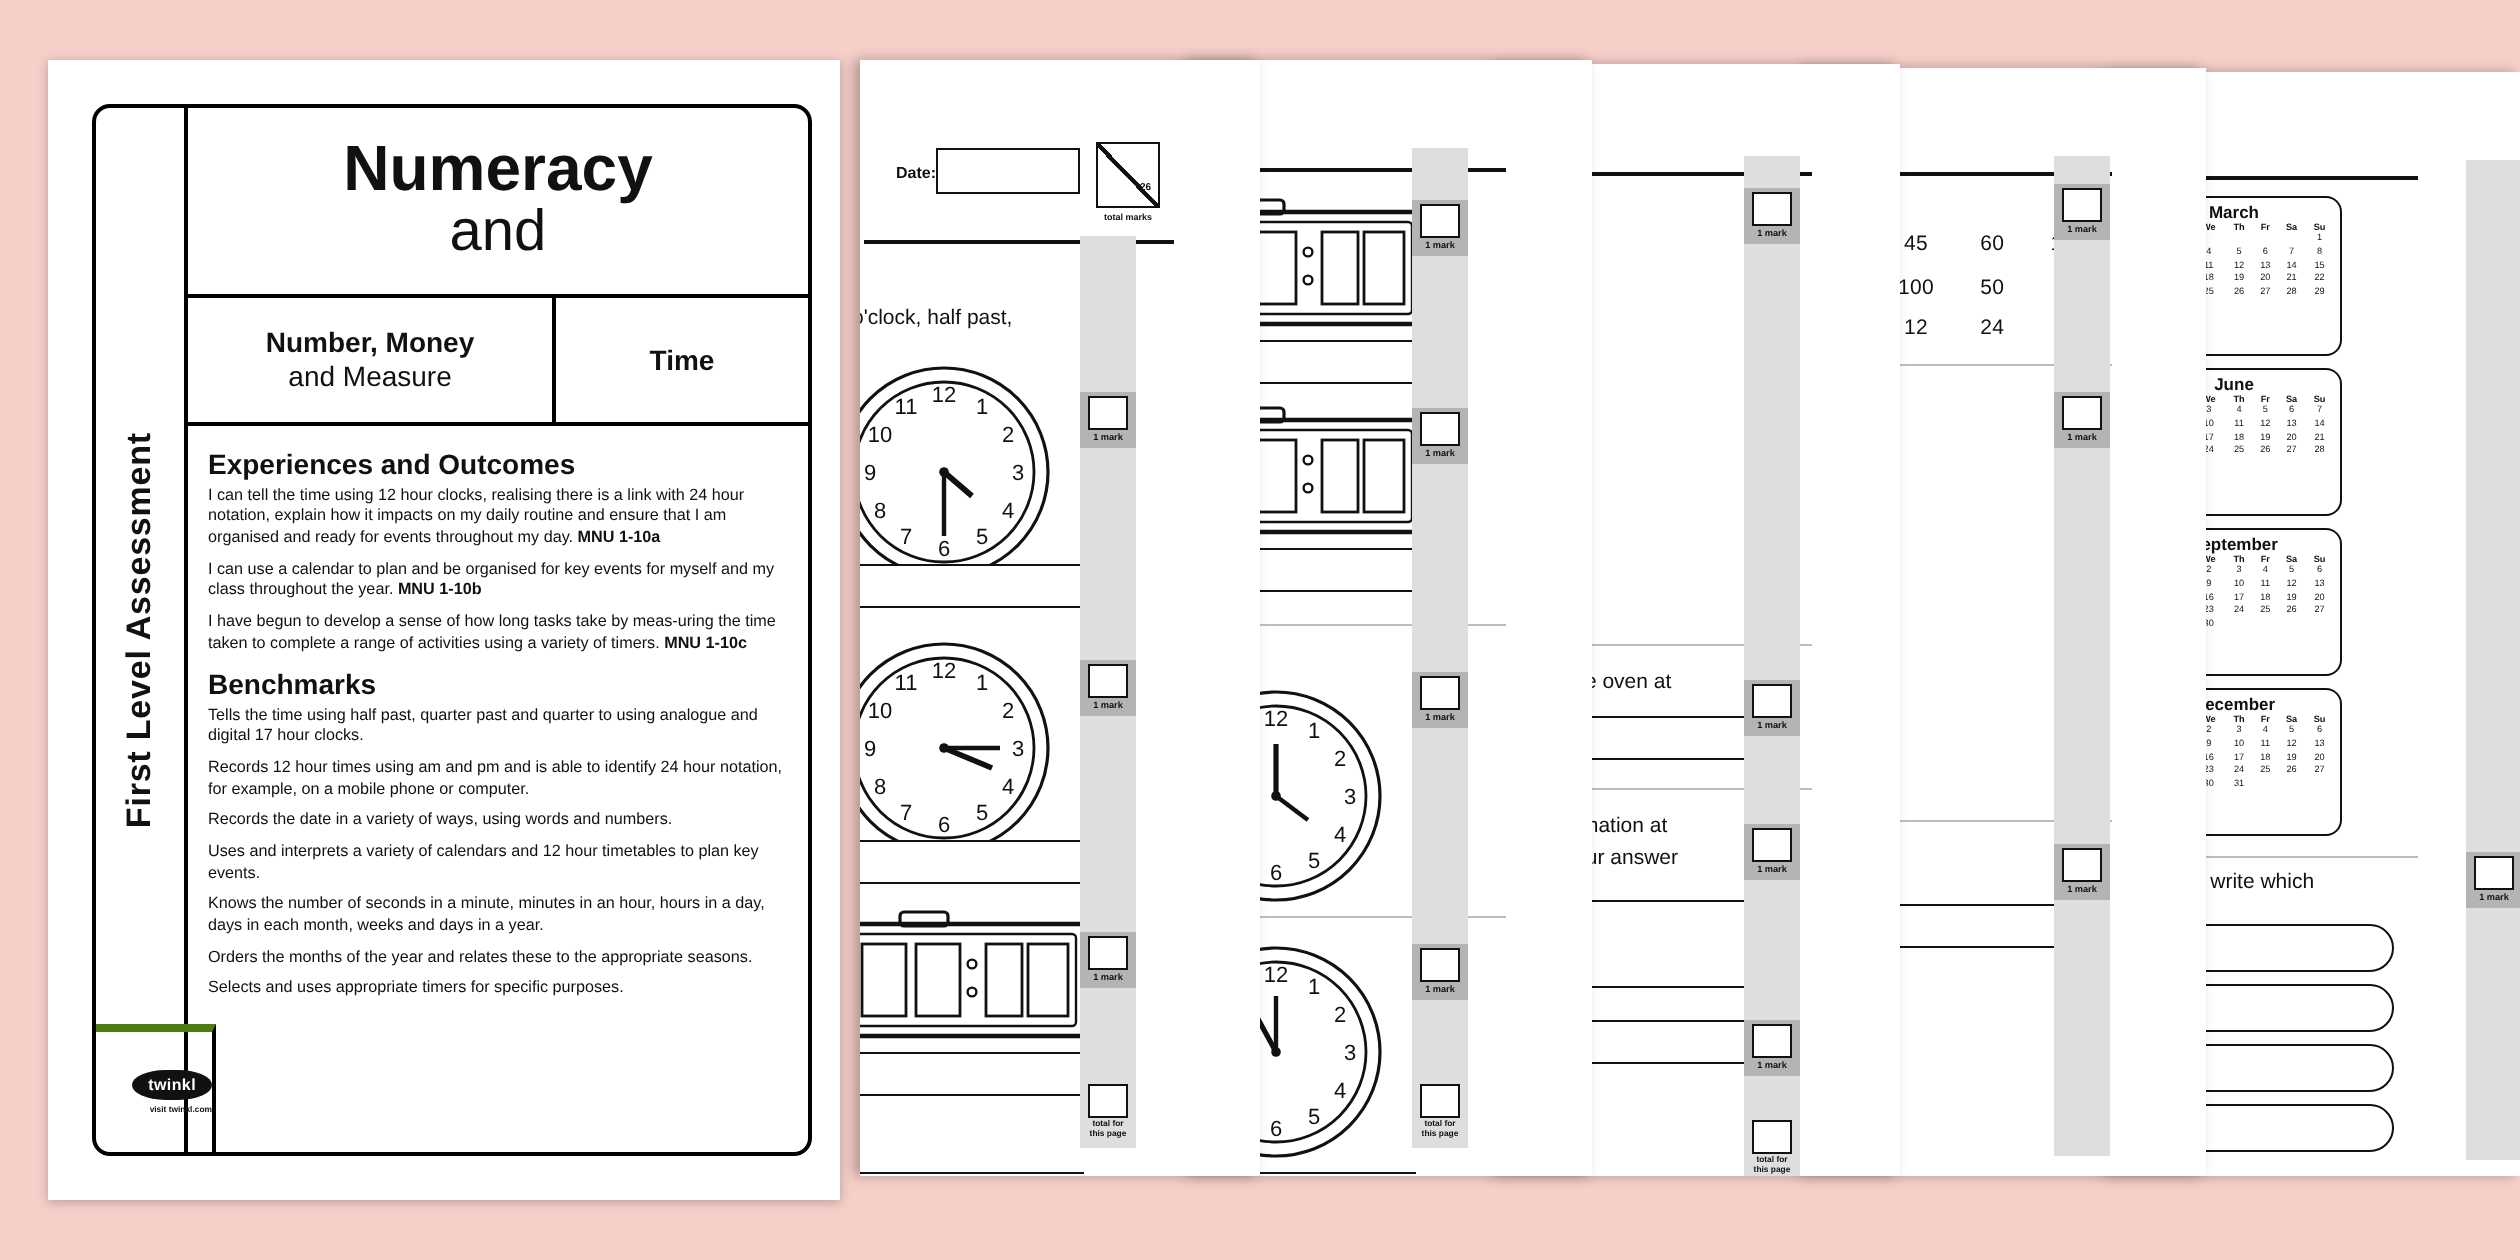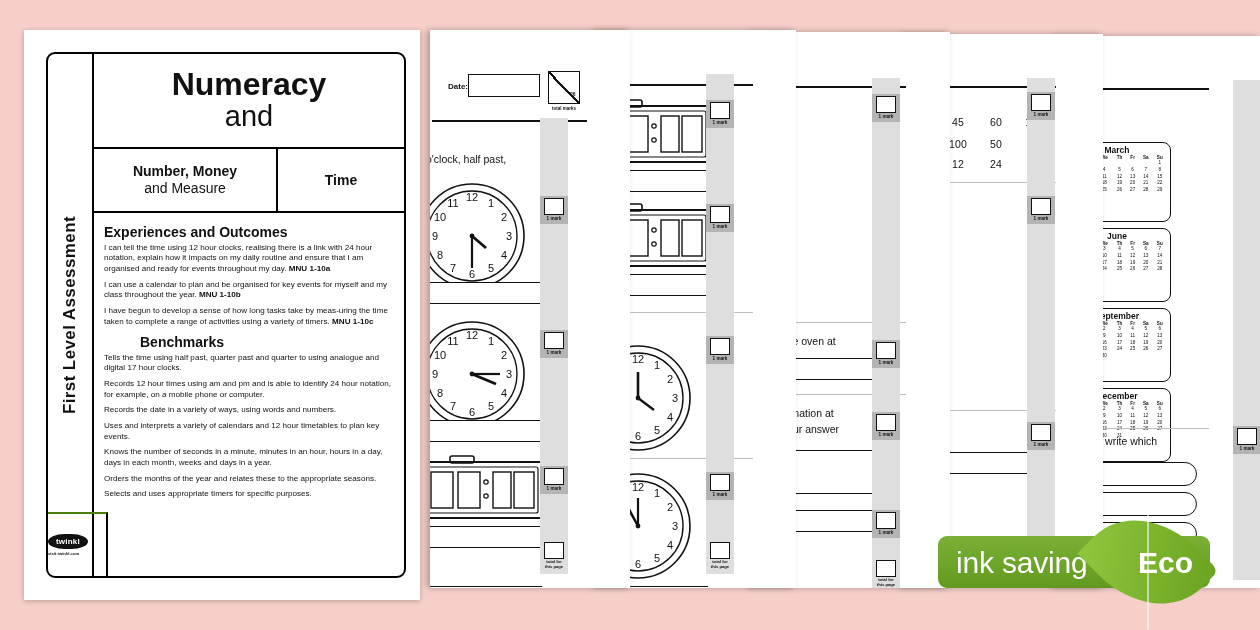--- a/index.html
+++ b/index.html
@@ -52,22 +52,22 @@
   .topic-cell {
     flex: 1; display: flex; align-items: center; justify-content: center;
     font-size: 14px; font-weight: bold; color: #111;
   }
   .cover-text { padding: 10px 12px 8px 10px; font-size: 8.1px; line-height: 1.32; color: #111; }
   .cover-text h4 { font-size: 14px; margin-bottom: 1px; }
   .cover-text p { margin-bottom: 5px; }
   .cover-text b { font-weight: bold; }
   .cover-foot {
     position: absolute; left: 0; bottom: 0; width: 60px; height: 64px;
-    border-top: 2px solid #4d7c0f; border-right: 2px solid #000;
-    display: flex; flex-direction: column; align-items: flex-start; justify-content: center; gap: 2px;
+    border-top: 4px solid #4d7c0f; border-right: 2px solid #000;
+    display: flex; flex-direction: column; align-items: flex-end; justify-content: center; gap: 2px;
   }
   .twinkl-blob {
     background: #111; color: #fff; font-size: 8px; font-weight: bold;
     padding: 3px 8px; border-radius: 50% / 60%; letter-spacing: .2px;
   }
   .twinkl-url { font-size: 4.2px; font-weight: bold; color: #111; }
 
   
   .ws { padding: 0; text-decoration: underline; }
   .ws-inner { position: absolute; inset: 0; }
@@ -105,21 +105,21 @@
   
   .clock { position: absolute; }
   .clock svg { display:block; }
 
   
   .digi { position:absolute; }
 
   
   .cal {
     position: absolute; border: 1.4px solid #111; border-radius: 8px; background:#fff;
-    padding: 2px 3px 3px; overflow:hidden;margin-top:44px;
+    padding: 2px 3px 3px; overflow:hidden;
   }
   .cal h5 { text-align:center; font-size:8.5px; font-weight:bold; color:#111; line-height:1.2; }
   .cal table { width:100%; border-collapse:collapse; }
   .cal th { font-size:4.6px; font-weight:bold; color:#111; padding:0; text-align:center; }
   .cal td { font-size:4.6px; color:#111; padding:0; text-align:center; line-height:1.45; }
 
   
   .numrow { position:absolute; font-size:10.5px; color:#111; letter-spacing:.2px; }
   .numrow span { display:inline-block; text-align:center; }
 
@@ -782,39 +782,32 @@
           </div>
           <div class="topic-cell">Time</div>
         </div>
 
         <div class="cover-text">
           <h4>Experiences and Outcomes</h4>
           <p><span>I can tell the time using 12 hour clocks, realising there is a link with 24 hour notation, explain how it impacts on my daily routine and ensure that I am organised and ready for events throughout my day. </span><b>MNU 1-10a</b></p>
           <p><span>I can use a calendar to plan and be organised for key events for myself and my class throughout the year. </span><b>MNU 1-10b</b></p>
           <p><span>I have begun to develop a sense of how long tasks take by meas-uring the time taken to complete a range of activities using a variety of timers. </span><b>MNU 1-10c</b></p>
 
-          <h4 style="margin-top:6px;margin-left:36px;">Benchmarks</h4>
+          <h4 style="margin-top:6px;">Benchmarks</h4>
           <p>Tells the time using half past, quarter past and quarter to using analogue and digital 17 hour clocks.</p>
           <p>Records 12 hour times using am and pm and is able to identify 24 hour notation, for example, on a mobile phone or computer.</p>
           <p>Records the date in a variety of ways, using words and numbers.</p>
           <p>Uses and interprets a variety of calendars and 12 hour timetables to plan key events.</p>
           <p>Knows the number of seconds in a minute, minutes in an hour, hours in a day, days in each month, weeks and days in a year.</p>
           <p>Orders the months of the year and relates these to the appropriate seasons.</p>
           <p>Selects and uses appropriate timers for specific purposes.</p>
         </div>
       </div>
 
       <div class="cover-foot">
         <div class="twinkl-blob">twinkl</div>
         <div class="twinkl-url">visit twinkl.com</div>
       </div>
     </div>
   </div>
 
-  <div id="eco">
-    <div class="eco-pill"></div>
-    <div class="eco-text">ink saving</div>
-    <div class="leaf"></div>
-    <div class="leaf-vein"></div>
-    <div class="eco-word">Eco</div>
-  </div>
 
 </div>
 
 </body></html>

